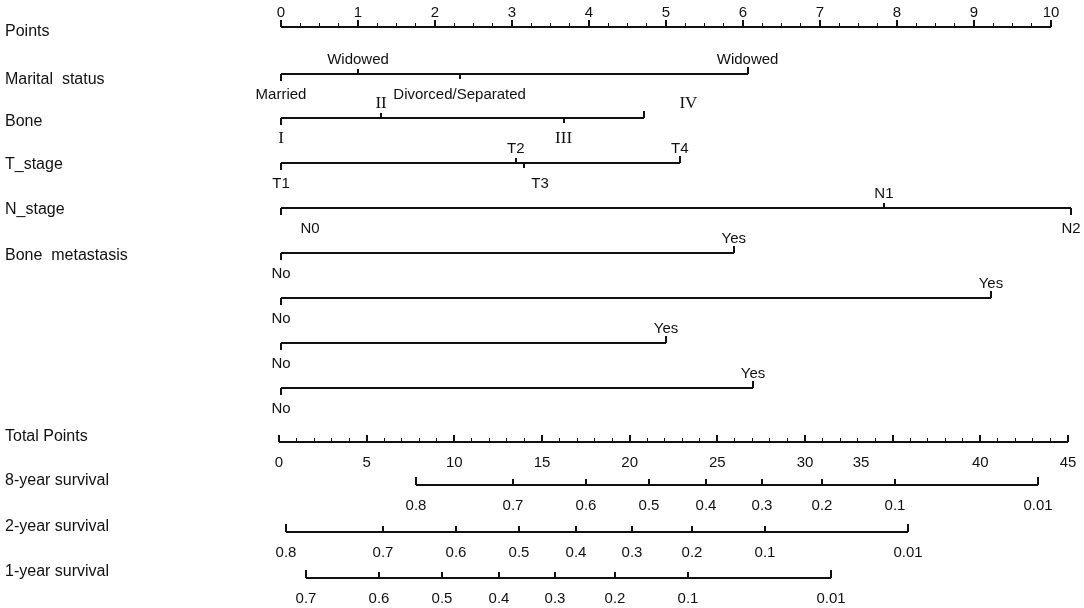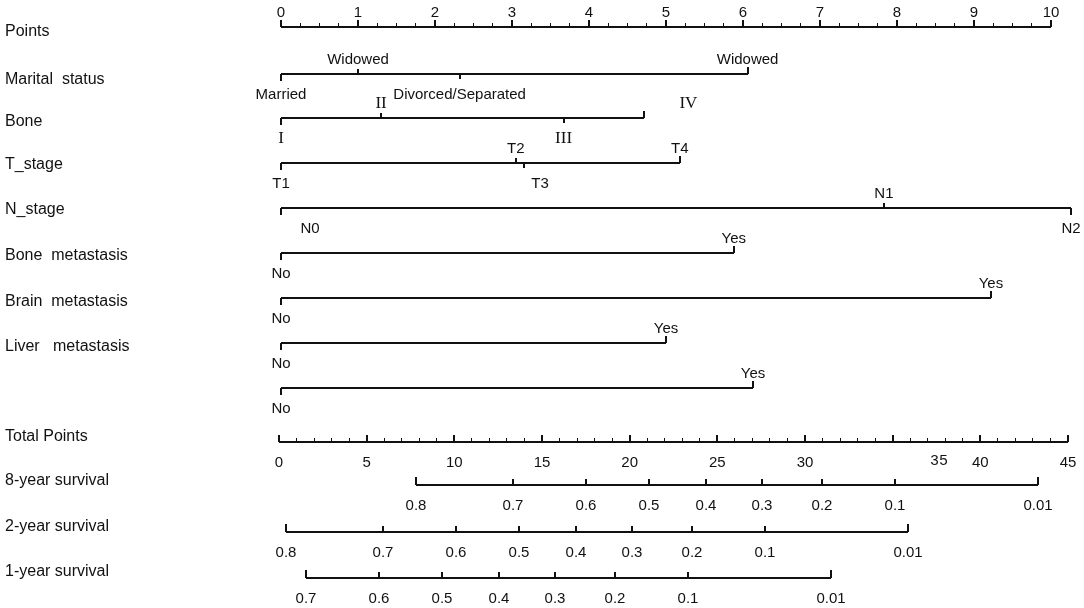--- a/index.html
+++ b/index.html
@@ -26,22 +26,20 @@
 </head>
 <body>
 
 <div id="frame">
   <div class="row-label" style="top:20px">Points</div>
   <div class="row-label" style="top:68px">Marital  status</div>
   <div class="row-label" style="top:110px">Bone</div>
   <div class="row-label" style="top:153px">T_stage</div>
   <div class="row-label" style="top:198px">N_stage</div>
   <div class="row-label" style="top:244px">Bone  metastasis</div>
-  <div class="row-label" style="top:290px">Brain  metastasis</div>
-  <div class="row-label" style="top:335px">Liver   metastasis</div>
   <div class="row-label" style="top:425px">Total Points</div>
   <div class="row-label" style="top:469px">8-year survival</div>
   <div class="row-label" style="top:515px">2-year survival</div>
   <div class="row-label" style="top:560px">1-year survival</div>
   <div id="chart">
       <div class="nomo-line" style="left: 281px; top: 26px; width: 770px; height: 2px;"></div>
       <div class="nomo-tick" style="left: 280px; width: 2px; height: 7px; top: 20px;"></div>
       <div class="nomo-tick" style="left: 299.75px; width: 1px; height: 4px; top: 23px;"></div>
       <div class="nomo-tick" style="left: 319px; width: 1px; height: 4px; top: 23px;"></div>
       <div class="nomo-tick" style="left: 338.25px; width: 1px; height: 4px; top: 23px;"></div>
@@ -194,21 +192,21 @@
       <div class="nomo-tick" style="left: 1032.43px; width: 1px; height: 4px; top: 438px;"></div>
       <div class="nomo-tick" style="left: 1049.97px; width: 1px; height: 4px; top: 438px;"></div>
       <div class="nomo-tick" style="left: 1067px; width: 2px; height: 7px; top: 435px;"></div>
       <div class="nomo-text" style="left: 279px; top: 461px;">0</div>
       <div class="nomo-text" style="left: 366.667px; top: 461px;">5</div>
       <div class="nomo-text" style="left: 454.333px; top: 461px;">10</div>
       <div class="nomo-text" style="left: 542px; top: 461px;">15</div>
       <div class="nomo-text" style="left: 629.667px; top: 461px;">20</div>
       <div class="nomo-text" style="left: 717.333px; top: 461px;">25</div>
       <div class="nomo-text" style="left: 805px; top: 461px;">30</div>
-      <div class="nomo-text" style="left: 939px; top: 461px; font-family: Liberation Mono, monospace;">35</div>
+      <div class="nomo-text" style="left: 861px; top: 461px;">35</div>
       <div class="nomo-text" style="left: 980.333px; top: 461px;">40</div>
       <div class="nomo-text" style="left: 1068px; top: 461px;">45</div>
       <div class="nomo-line" style="left: 416px; top: 484px; width: 622px; height: 2px;"></div>
       <div class="nomo-tick" style="left: 415px; width: 2px; height: 8px; top: 477px;"></div>
       <div class="nomo-text" style="left: 416px; top: 504px;">0.8</div>
       <div class="nomo-tick" style="left: 512px; width: 2px; height: 6px; top: 479px;"></div>
       <div class="nomo-text" style="left: 513px; top: 504px;">0.7</div>
       <div class="nomo-tick" style="left: 585px; width: 2px; height: 6px; top: 479px;"></div>
       <div class="nomo-text" style="left: 586px; top: 504px;">0.6</div>
       <div class="nomo-tick" style="left: 648px; width: 2px; height: 6px; top: 479px;"></div>

